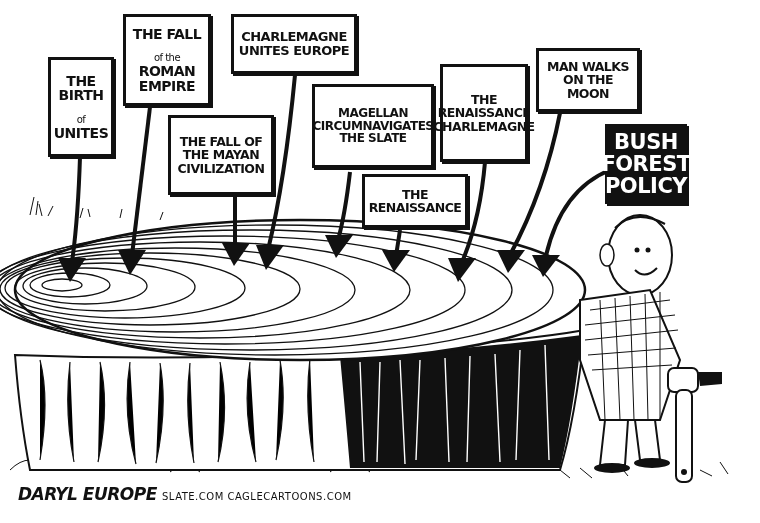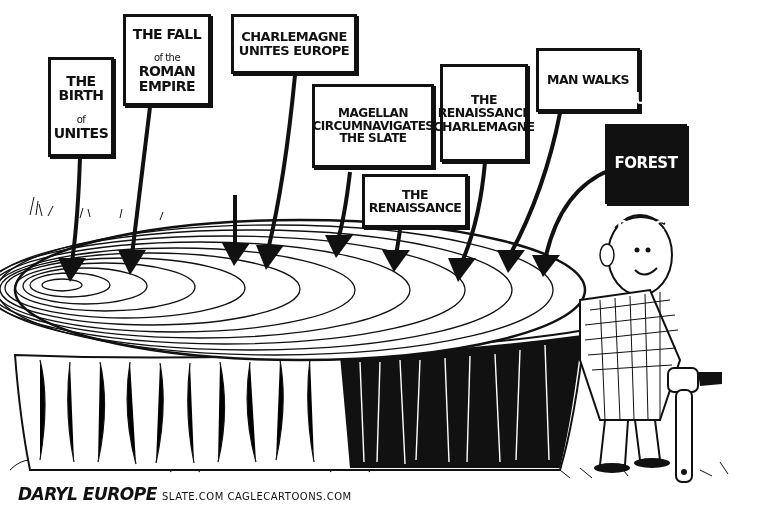--- a/index.html
+++ b/index.html
@@ -112,43 +112,49 @@
     <span class="small">of the</span>
     <span>ROMAN</span>
     <span>EMPIRE</span>
   </div>
 
   <div class="sign" style="left:231px;top:14px;width:126px;height:60px;font-size:13px;">
     <span>CHARLEMAGNE</span>
     <span>UNITES EUROPE</span>
   </div>
 
+  <div class="sign" style="left:168px;top:115px;width:106px;height:80px;font-size:12.5px;">
+    <span>THE FALL OF</span>
+    <span>THE MAYAN</span>
+    <span>CIVILIZATION</span>
+  </div>
 
   <div class="sign" style="left:312px;top:84px;width:122px;height:84px;font-size:12px;">
     <span>MAGELLAN</span>
     <span>CIRCUMNAVIGATES</span>
     <span>THE SLATE</span>
   </div>
 
   <div class="sign" style="left:362px;top:174px;width:106px;height:54px;font-size:12.5px;">
     <span>THE</span>
     <span>RENAISSANCE</span>
   </div>
 
   <div class="sign" style="left:440px;top:64px;width:88px;height:98px;font-size:12.5px;">
     <span>THE</span>
     <span>RENAISSANCE</span>
     <span>CHARLEMAGNE</span>
   </div>
 
   <div class="sign" style="left:536px;top:48px;width:104px;height:64px;font-size:12.5px;text-align:center;">
     <span>MAN WALKS</span>
+    <span>ON THE MOON</span>
   </div>
 
-  <div class="sign dark" style="left:605px;top:124px;width:82px;height:80px;font-size:15px;gap:48px;">
+  <div class="sign dark" style="left:605px;top:124px;width:82px;height:80px;font-size:21px;">
     <span>BUSH</span>
     <span>FOREST</span>
     <span>POLICY</span>
   </div>
 
   <div class="credit">
     <span class="name">DARYL EUROPE</span>
     <span class="sites">SLATE.COM  CAGLECARTOONS.COM</span>
   </div>
 </div>

